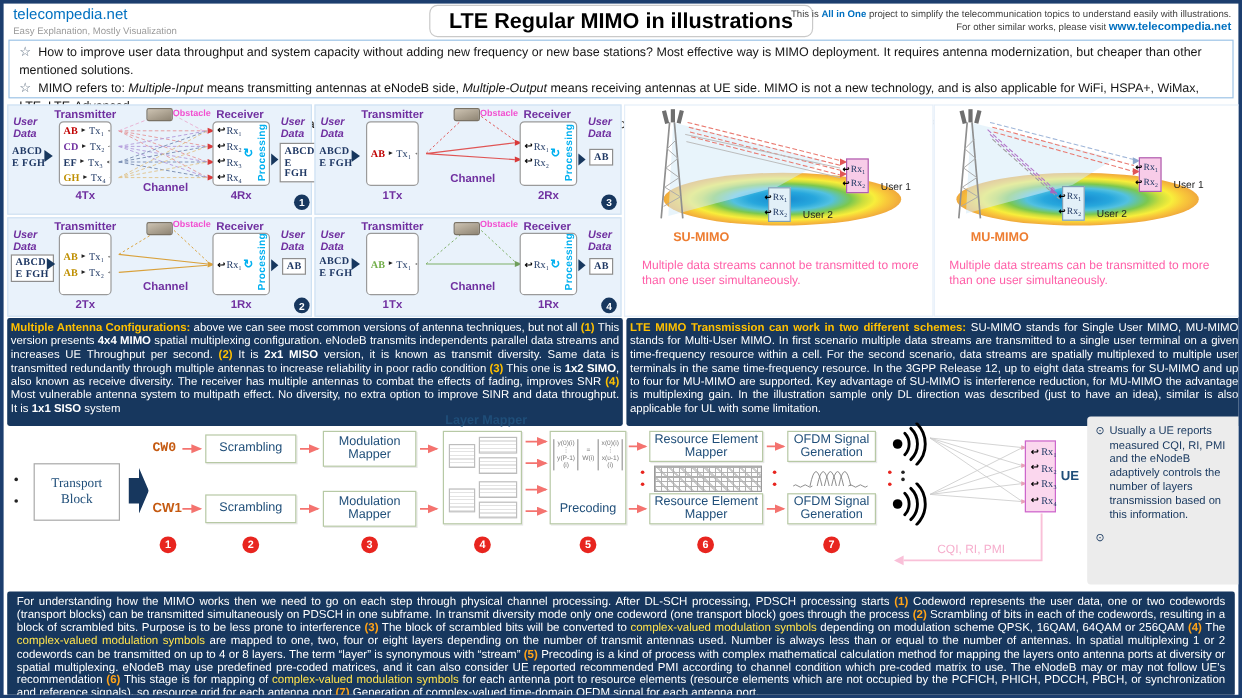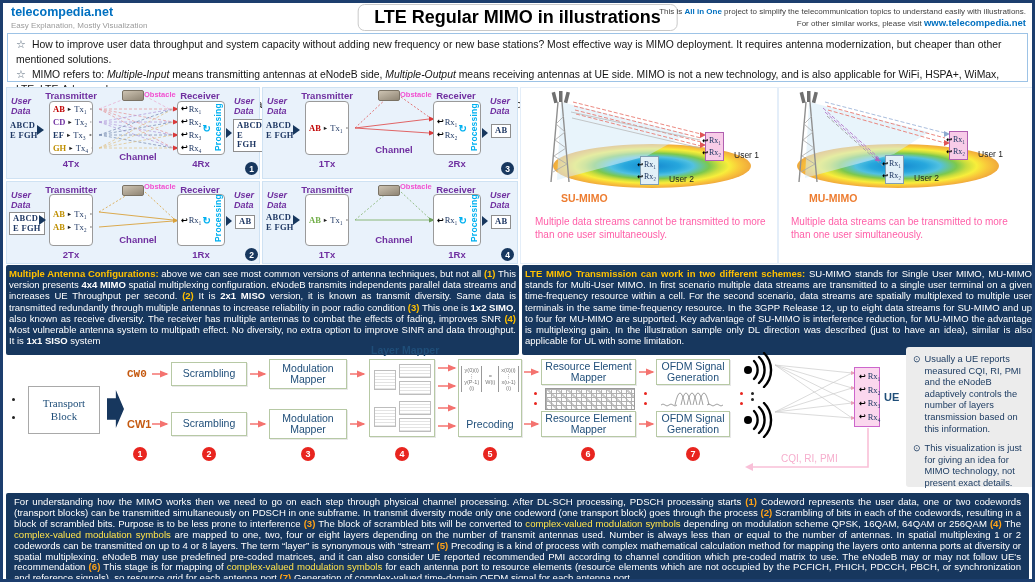--- a/index.html
+++ b/index.html
@@ -2,21 +2,21 @@
 <html><head>
 <meta charset="utf-8">
 <style>
   html,body{margin:0;padding:0;background:#fff;}
   .page{position:relative;width:1035px;height:582px;background:#ffffff;border:3px solid #1c3e6e;
         box-sizing:border-box;overflow:hidden;font-family:"Liberation Sans",sans-serif;color:#111;}
   .abs{position:absolute;}
   svg{display:block;}
   
   .logo{left:8px;top:2px;}
-  .logo .l1{font-size:12.5px;font-weight:bold;color:#0070c0;}
+  .logo .l1{font-size:12.5px;font-weight:normal;color:#0070c0;}
   .logo .l2{font-size:8px;color:#9b9b9b;margin-top:2px;}
   .title-box{left:50%;top:1px;transform:translateX(-50%);border:1px solid #c9c9c9;border-radius:7px;
              padding:2px 16px;font-size:18px;font-weight:bold;color:#000;background:#fff;white-space:nowrap;}
   .tagline{right:6px;top:3px;text-align:right;font-size:8px;color:#3f3f3f;line-height:11px;}
   .tagline .seg-link{color:#0070c0;font-weight:bold;}
   .tagline .line2 .seg-link{font-size:9.5px;}
   
   .bullets{left:4px;right:4px;top:30px;height:49px;border:1px solid #9dc3e6;background:#fff;
            padding:3px 8px;box-sizing:border-box;font-size:10.4px;line-height:14.6px;color:#151515;}
   .bullets .star{color:#5a6b7d;margin-right:6px;font-size:11px;}
@@ -643,20 +643,19 @@
     <div class="feedback-label" style="left:778px;top:113px;">CQI, RI, PMI</div>
 
 
     <div class="notes">
       <div class="note-item">
         <span class="note-bullet">⊙</span>
         <span>Usually a UE reports measured CQI, RI, PMI and the eNodeB adaptively controls the number of layers transmission based on this information.</span>
       </div>
       <div class="note-item">
         <span class="note-bullet">⊙</span>
-        <span>This visualization is just for giving an idea for MIMO technology, not present exact details.</span>
       </div>
     </div>
   </div>
 
   <div class="footer"><span>For understanding how the MIMO works then we need to go on each step through physical channel processing. After DL-SCH processing, PDSCH processing starts </span><span class="seg-num">(1)</span><span> Codeword represents the user data, one or two codewords (transport blocks) can be transmitted simultaneously on PDSCH in one subframe. In transmit diversity mode only one codeword (one transport block) goes through the process </span><span class="seg-num">(2)</span><span> Scrambling of bits in each of the codewords, resulting in a block of scrambled bits. Purpose is to be less prone to interference </span><span class="seg-num">(3)</span><span> The block of scrambled bits will be converted to </span><span class="seg-hl">complex-valued modulation symbols</span><span> depending on modulation scheme QPSK, 16QAM, 64QAM or 256QAM </span><span class="seg-num">(4)</span><span> The </span><span class="seg-hl">complex-valued modulation symbols</span><span> are mapped to one, two, four or eight layers depending on the number of transmit antennas used. Number is always less than or equal to the number of antennas. In spatial multiplexing 1 or 2 codewords can be transmitted on up to 4 or 8 layers. The term “layer” is synonymous with “stream” </span><span class="seg-num">(5)</span><span> Precoding is a kind of process with complex mathematical calculation method for mapping the layers onto antenna ports at diversity or spatial multiplexing. eNodeB may use predefined pre-coded matrices, and it can also consider UE reported recommended PMI according to channel condition which pre-coded matrix to use. The eNodeB may or may not follow UE's recommendation </span><span class="seg-num">(6)</span><span> This stage is for mapping of </span><span class="seg-hl">complex-valued modulation symbols</span><span> for each antenna port to resource elements (resource elements which are not occupied by the PCFICH, PHICH, PDCCH, PBCH, or synchronization and reference signals), so resource grid for each antenna port </span><span class="seg-num">(7)</span><span> Generation of complex-valued time-domain OFDM signal for each antenna port.</span></div>
 
 </div>
 
 </body></html>

